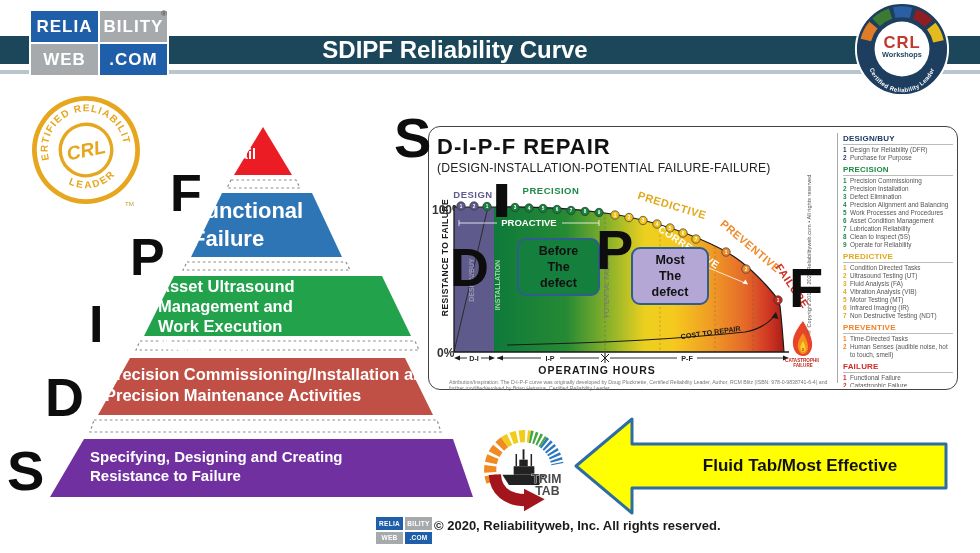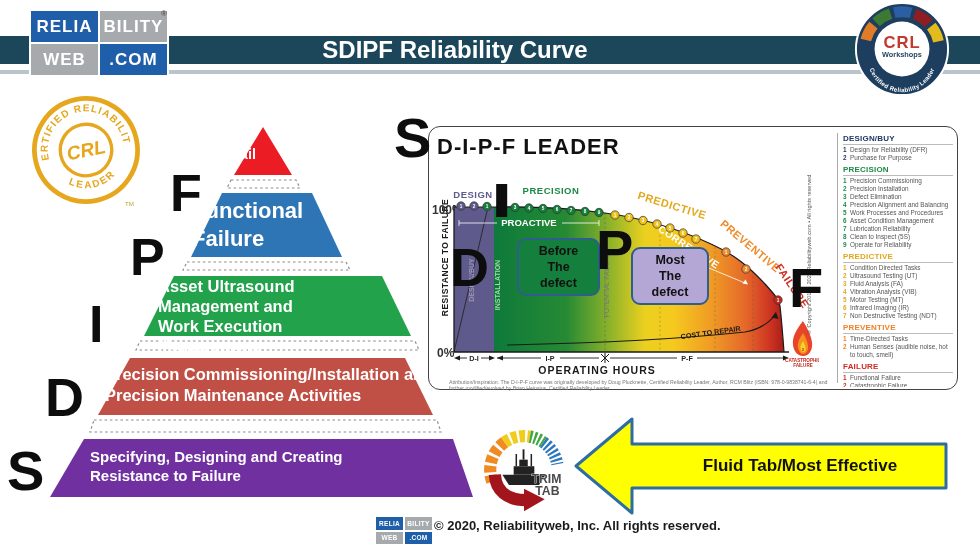--- a/index.html
+++ b/index.html
@@ -142,21 +142,22 @@
 <div class="pyr-label" style="left:90px;top:448px;width:340px;font-size:15px;line-height:1.25">Specifying, Designing and Creating
 Resistance to Failure</div>
 
 <div class="big-letter" style="left:170px;top:167px;font-size:52px">F</div>
 <div class="big-letter" style="left:130px;top:231px;font-size:52px">P</div>
 <div class="big-letter" style="left:89px;top:298px;font-size:52px">I</div>
 <div class="big-letter" style="left:45px;top:370px;font-size:54px">D</div>
 <div class="big-letter" style="left:7px;top:443px;font-size:56px">S</div>
 
 <div class="card">
-  <div class="card-title">D-I-P-F  LEADER</div>
+  <div class="card-title">D-I-P-F  REPAIR</div>
+  <div class="card-subtitle">(DESIGN-INSTALLATION-POTENTIAL FAILURE-FAILURE)</div>
   <div class="ylabel">RESISTANCE TO FAILURE</div>
   <div class="ytick" style="left:3px;top:76px">100%</div>
   <div class="ytick" style="left:8px;top:219px">0%</div>
 
   <svg class="abs" style="left:20px;top:58px" width="370" height="192" viewBox="0 0 370 192">
     <defs>
       <linearGradient id="grad" x1="0" y1="0" x2="1" y2="0">
         <stop offset="0" stop-color="#0e7a3b"></stop>
           <stop offset=".25" stop-color="#268a34"></stop>
         <stop offset=".40" stop-color="#8db32a"></stop>

